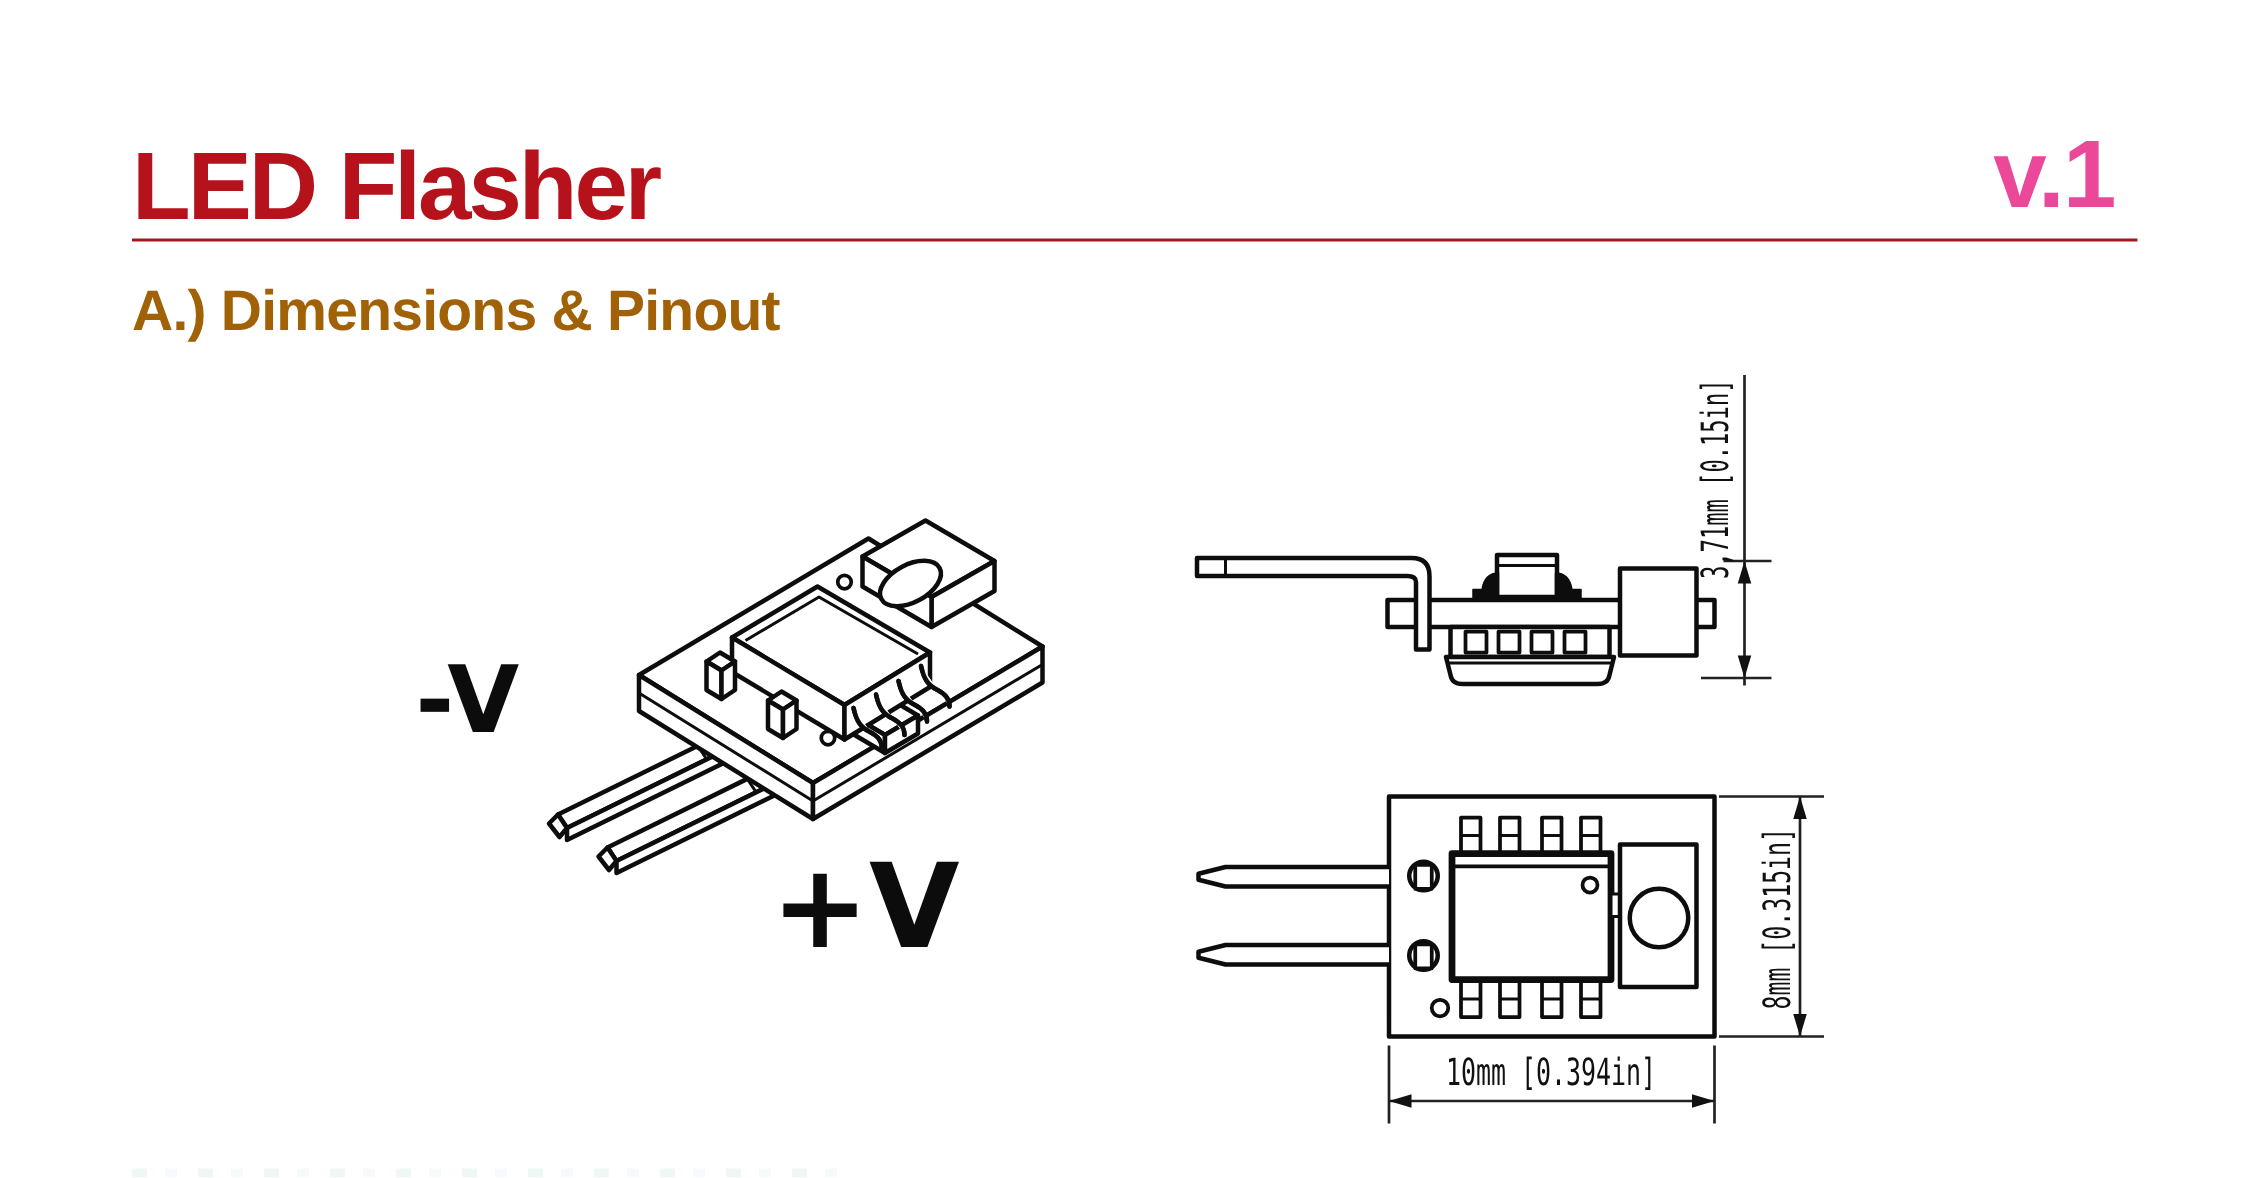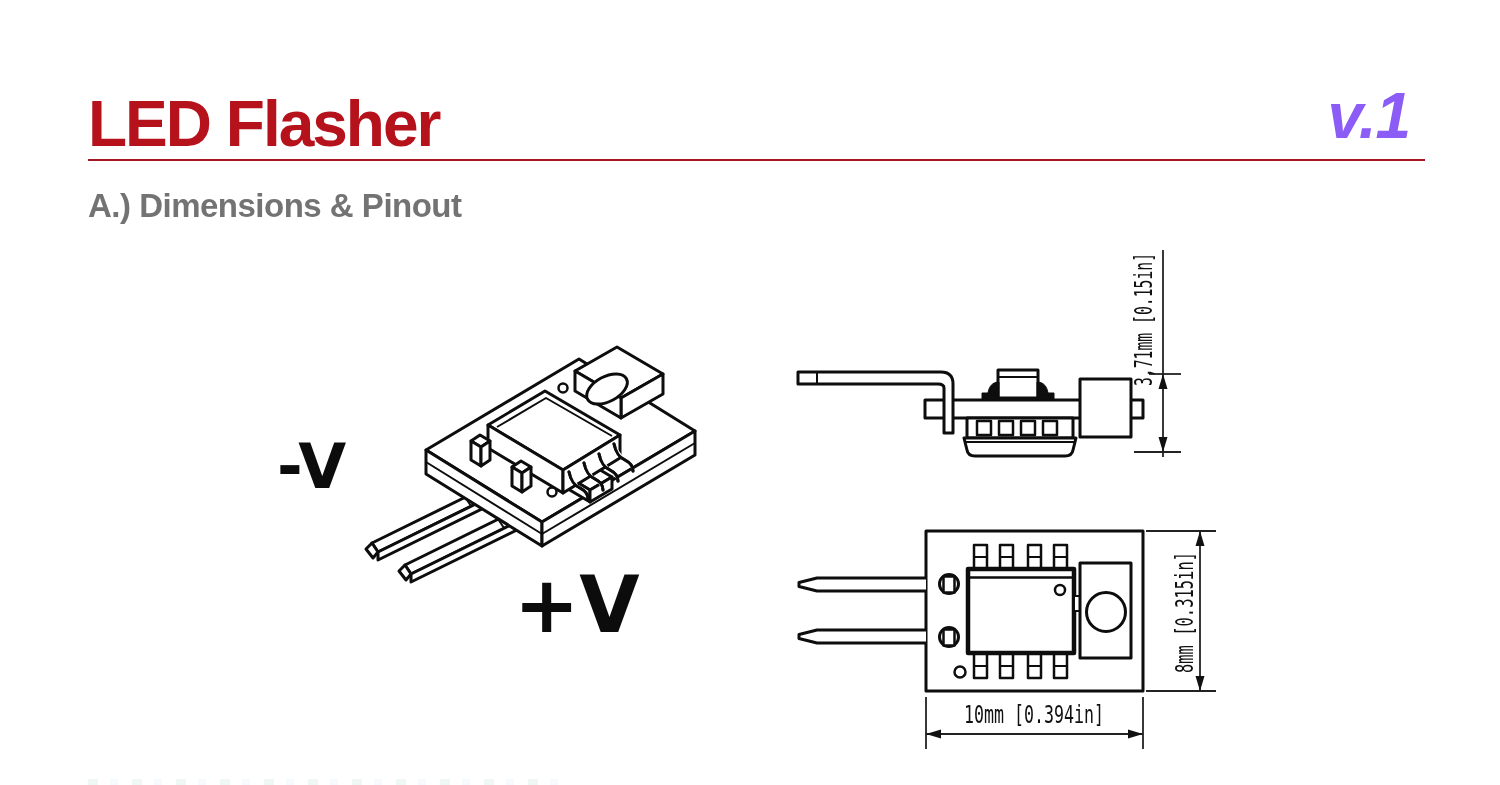--- a/index.html
+++ b/index.html
@@ -8,31 +8,30 @@
     font-family:"Liberation Sans", sans-serif;overflow:hidden;
   }
   .page-title{
     position:absolute;left:88px;top:92px;margin:0;
     font-size:64px;font-weight:bold;letter-spacing:-2px;line-height:1;
     color:#B6121B;
   }
   .version{
     position:absolute;right:90px;top:84px;margin:0;
     font-size:64px;font-weight:bold;letter-spacing:-1px;line-height:1;
-    color:#8b5cf6;
-    font-style:italic;
+    color:#ec4899;
   }
   .title-rule{
     position:absolute;left:88px;top:159px;width:1337px;height:2px;
     background:#A31722;
   }
   .section-heading{
     position:absolute;left:88px;top:188px;margin:0;
-    font-size:33px;font-weight:bold;line-height:1.1;letter-spacing:-0.5px;
-    color:#737373;
+    font-size:38px;font-weight:bold;line-height:1.1;letter-spacing:-0.5px;
+    color:#a16207;
   }
   .pin-label{
     position:absolute;margin:0;line-height:1;color:#0c0c0c;
     font-family:"DejaVu Sans", sans-serif;font-weight:bold;
   }
   .pin-label.neg{left:277px;top:436px;font-size:62px;}
   .pin-label.pos{left:514px;top:566px;font-size:78px;}
   .drawing-svg{position:absolute;left:0;top:0;}
   .cutoff-strip{
     position:absolute;left:88px;top:779px;width:470px;height:6px;opacity:.5;

